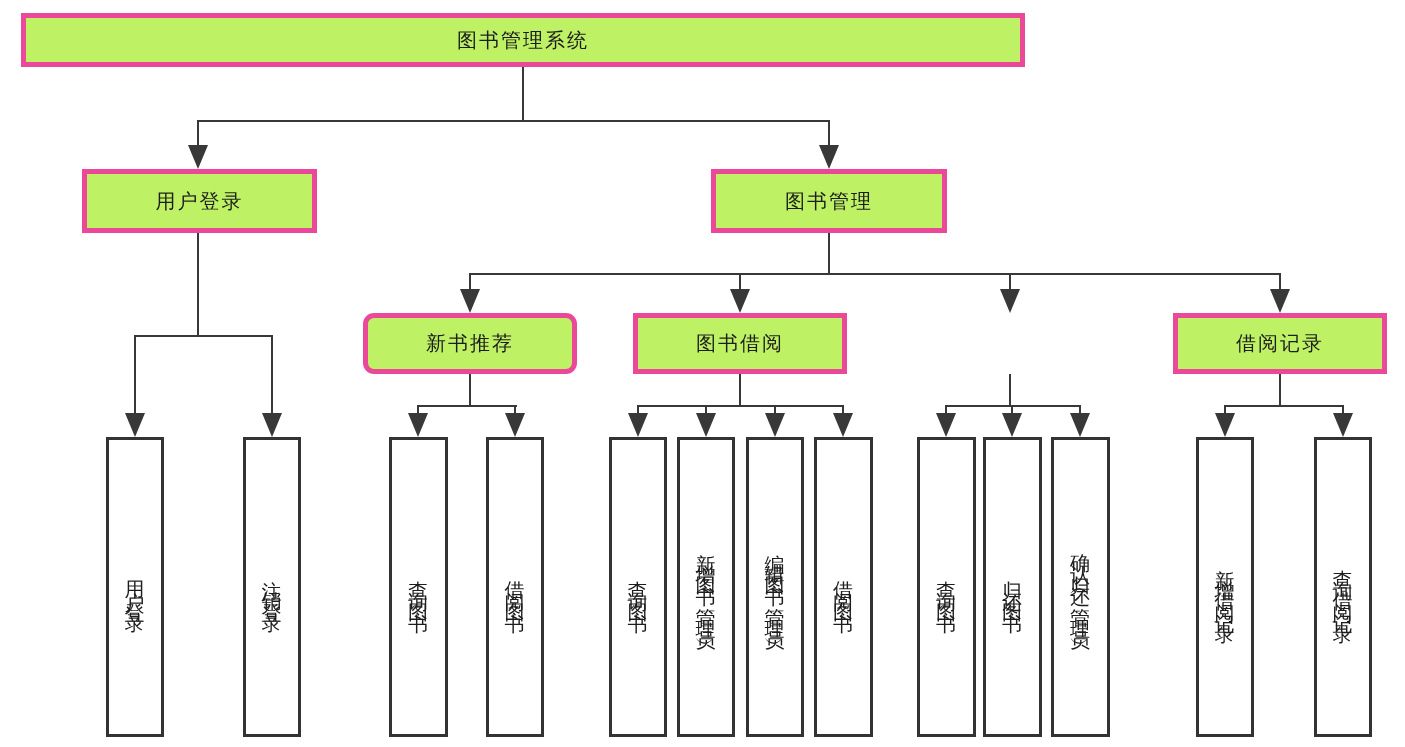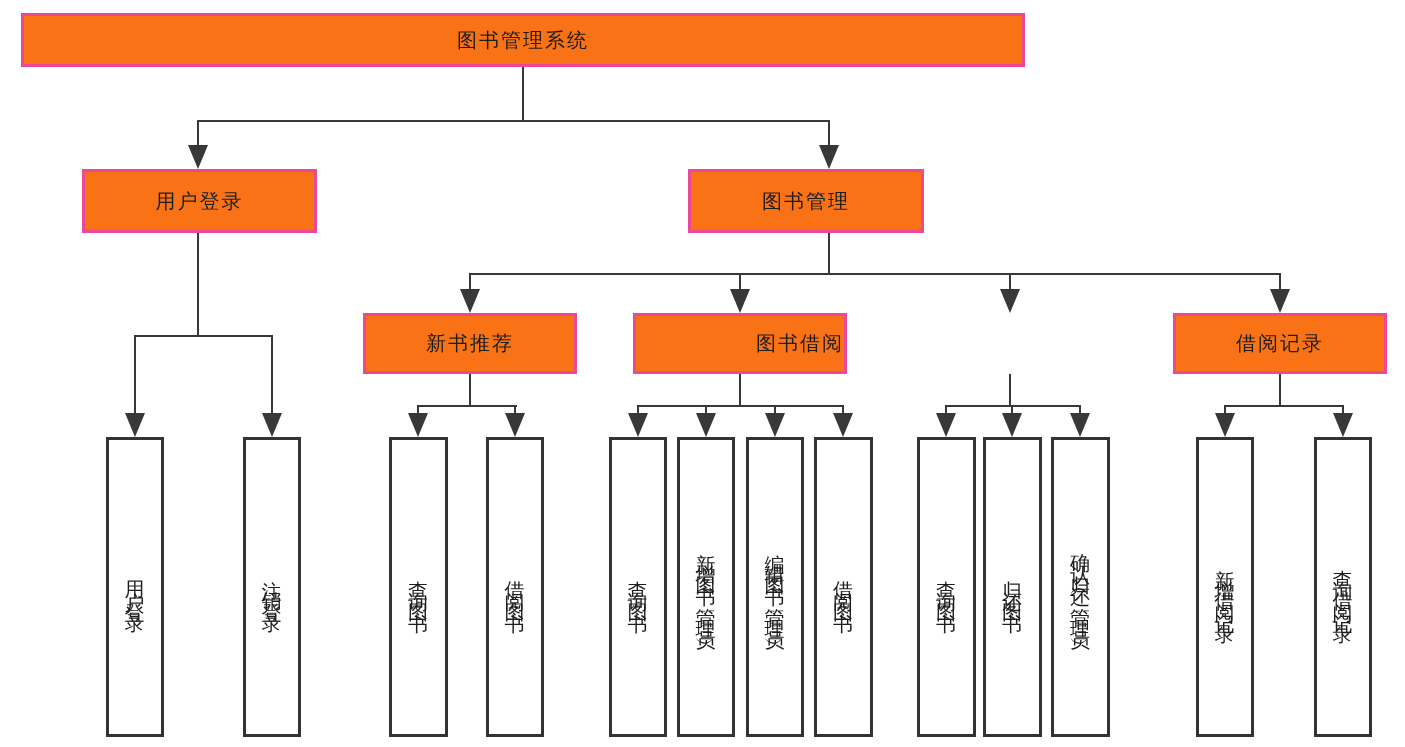--- a/index.html
+++ b/index.html
@@ -7,22 +7,22 @@
     position: relative;
     width: 1405px;
     height: 747px;
     background: #ffffff;
     font-family: "Liberation Sans", "DejaVu Sans", sans-serif;
     overflow: hidden;
   }
   .box {
     position: absolute;
     box-sizing: border-box;
-    background: #f97316;
-    border: 3px solid #ec4899;
+    background: #bef264;
+    border: 5px solid #ec4899;
     display: flex;
     align-items: center;
     justify-content: center;
     color: #1d1d1d;
     font-size: 20px;
     letter-spacing: 2px;
     white-space: nowrap;
   }
   .leaf {
     position: absolute;
@@ -66,29 +66,29 @@
 <div id="canvas">
 
   <div class="box" style="left:21px; top:13px; width:1004px; height:54px;">
     <span>图书管理系统</span>
   </div>
 
   <div class="box" style="left:82px; top:169px; width:235px; height:64px;">
     <span>用户登录</span>
   </div>
 
-  <div class="box" style="left:688px; top:169px; width:236px; height:64px;">
+  <div class="box" style="left:711px; top:169px; width:236px; height:64px;">
     <span>图书管理</span>
   </div>
 
-  <div class="box" style="left:363px; top:313px; width:214px; height:61px;">
+  <div class="box" style="left:363px; top:313px; width:214px; height:61px;border-radius:11px;">
     <span>新书推荐</span>
   </div>
 
-  <div class="box" style="left:633px; top:313px; width:214px; height:61px;justify-content:flex-end;">
+  <div class="box" style="left:633px; top:313px; width:214px; height:61px;">
     <span>图书借阅</span>
   </div>
 
 
   <div class="box" style="left:1173px; top:313px; width:214px; height:61px;text-align:center;">
     <span>借阅记录</span>
   </div>
 
   <div class="leaf" style="left:106px; top:437px; width:58px; height:300px;">
     <span class="vtext">用户登录</span>

